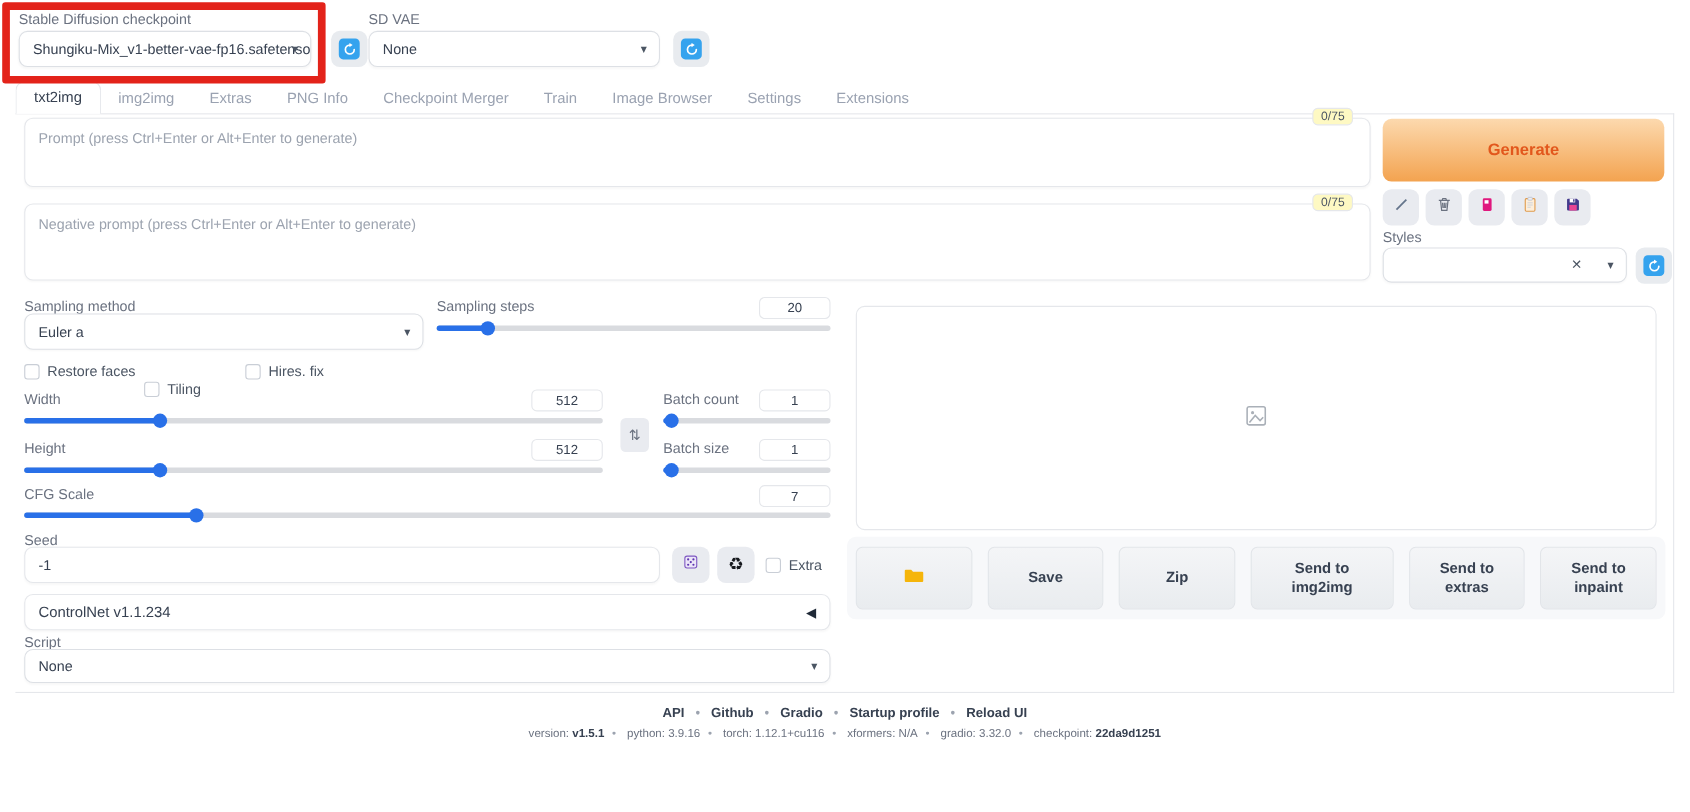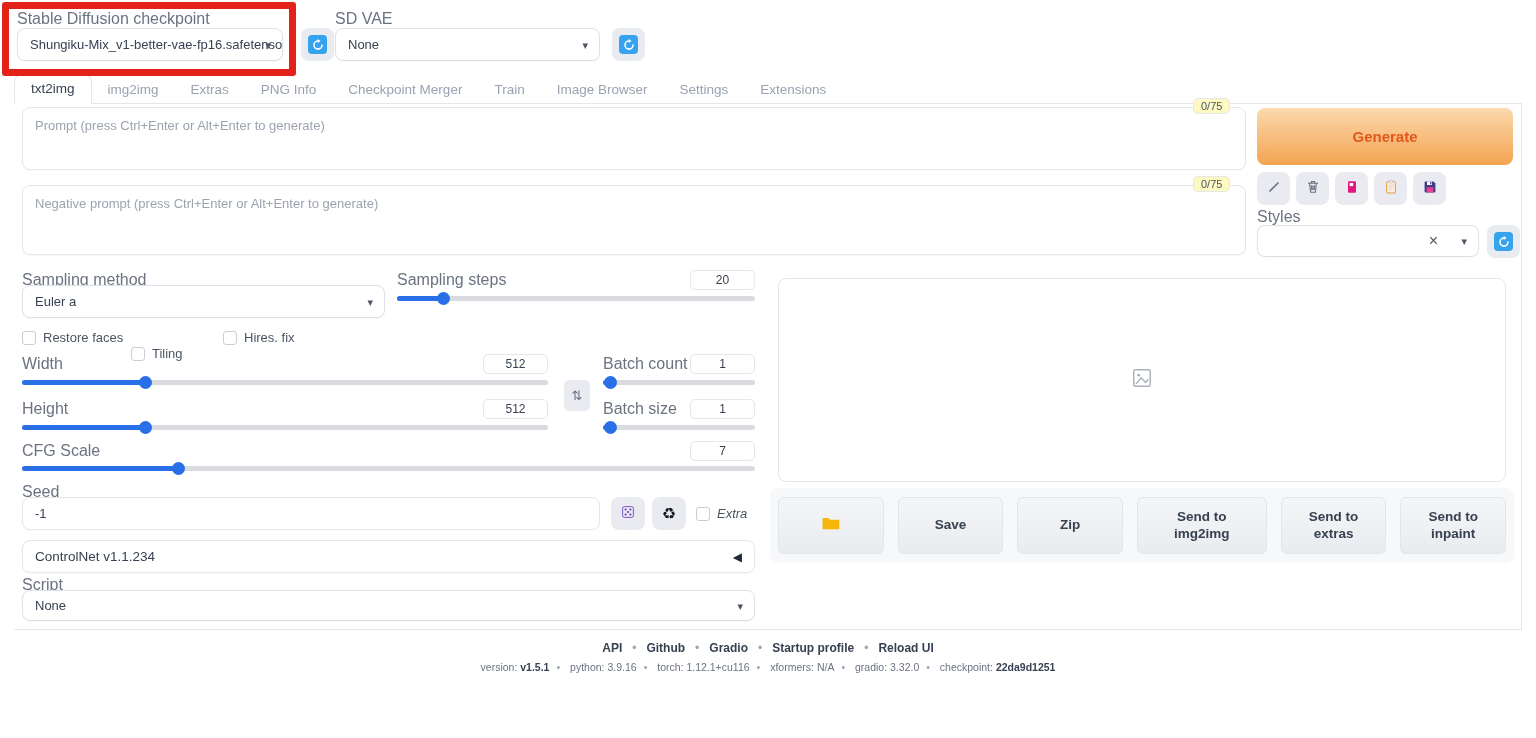--- a/index.html
+++ b/index.html
@@ -1,20 +1,20 @@
 <!DOCTYPE html>
 <html><head>
 <meta charset="utf-8">
 <style>
   * { box-sizing: border-box; margin: 0; padding: 0; }
   body { background: #fff; font-family: "Liberation Sans", "DejaVu Sans", sans-serif; }
   #stage { position: relative; width: 1536px; height: 738px; background: #fff; overflow: hidden; }
 
   .abs { position: absolute; }
-  .lbl { font-size: 16px; color: #6b7280; }
+  .lbl { font-size: 13px; color: #6b7280; }
 
   
   .dd { background: #fff; border: 1px solid #dde0e5; border-radius: 8px; height: 33px;
         display: flex; align-items: center; padding: 0 28px 0 12px; font-size: 13px; color: #374151;
         box-shadow: 0 1px 2px rgba(0,0,0,.03); white-space: nowrap; overflow: hidden; cursor: pointer; }
   .dd .caret { position: absolute; right: 11px; top: 50%; transform: translateY(-50%);
                font-size: 11px; color: #4b5563; }
 
   
   .refresh-btn { width: 33px; height: 33px; background: #e8ebef; border-radius: 8px;
@@ -293,21 +293,21 @@
           <circle cx="10.4" cy="5.6" r="1" fill="#5e35b1"></circle>
           <circle cx="8" cy="8" r="1" fill="#5e35b1"></circle>
           <circle cx="5.6" cy="10.4" r="1" fill="#5e35b1"></circle>
           <circle cx="10.4" cy="10.4" r="1" fill="#5e35b1"></circle>
         </svg>
     </span>
   </div>
   <div class="abs tool-btn" style="left:652px; top:497px; width:34px;">
     <span style="font-size:16px; color:#16181d; line-height:1;">♻</span>
   </div>
-  <div class="abs cb-row" style="left:696px; top:506px;font-style:italic;">
+  <div class="abs cb-row" style="left:696px; top:506px;">
     <span class="cb"></span>
     <span>Extra</span>
   </div>
 
   <div class="abs accordion" style="left:22px; top:540px; width:733px;">
     <span>ControlNet v1.1.234</span>
     <span class="arrow">◀</span>
   </div>
 
   <div class="abs lbl" style="left:22px; top:576px;">Script</div>

